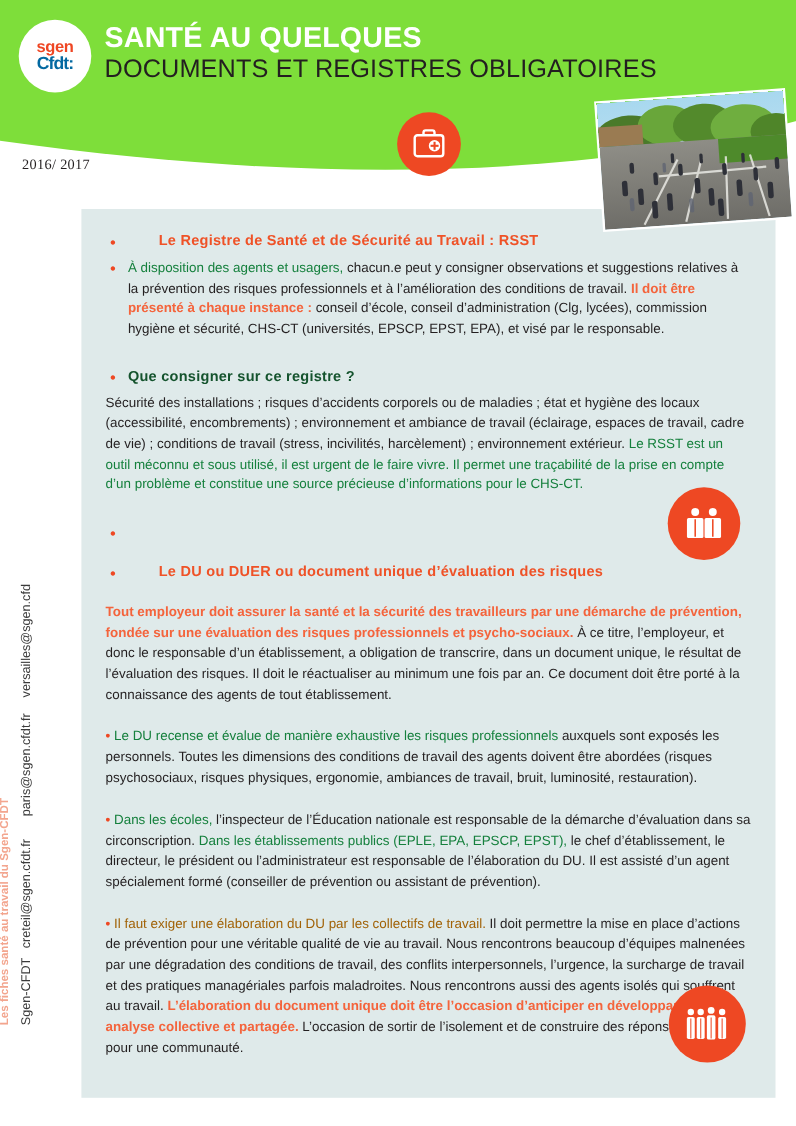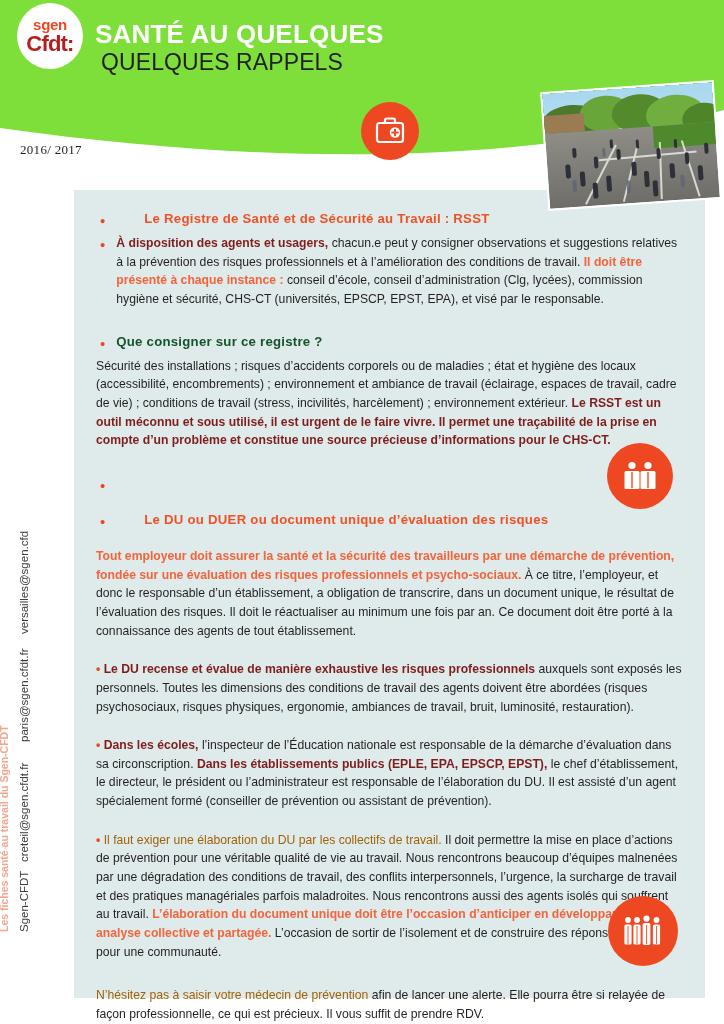--- a/index.html
+++ b/index.html
@@ -22,42 +22,42 @@
     left: 0; top: 0;
     width: 724px;
     height: 160px;
     overflow: hidden;
     z-index: 1;
   }
   .header-band svg { display: block; }
 
   .logo {
     position: absolute;
-    left: 17px; top: 3px;
+    left: 17px; top: 18px;
     width: 66px; height: 66px;
     border-radius: 50%;
     background: #ffffff;
     z-index: 6;
     display: flex;
     flex-direction: column;
     align-items: center;
     justify-content: center;
     line-height: 1;
   }
   .logo .l1 {
     color: #ef4623;
     font-weight: bold;
     font-size: 15px;
     letter-spacing: -0.3px;
     margin-bottom: 1px;
   }
   .logo .l2 {
-    color: #b91c1c;
+    color: #0369a1;
     font-weight: bold;
-    font-size: 22px;
+    font-size: 16px;
     letter-spacing: -0.8px;
   }
 
   .title-block {
     position: absolute;
     left: 95px; top: 20px;
     z-index: 6;
   }
   .title-main {
     color: #ffffff;
@@ -164,21 +164,21 @@
   .h-bullet .htxt.strong { color: #ef5227; margin-left: 28px; }
 
   .para {
     font-size: 12.2px;
     line-height: 1.53;
     color: #231f20;
     margin: 6px 0 6px 0;
     text-align: left;
   }
 
-  .fade  { color: #7f1d1d; font-weight: bold; margin-top: 30px; }
+  .fade  { color: #15803d; font-weight: normal; margin-top: 30px; }
   .ored  { color: #f4643c; font-weight: bold; }
   .ored-s{ color: #a16207; font-weight: normal; }
 
   .li-dot { color: #ee4823; font-weight: bold; }
 
   .spacer-sm { height: 8px; }
   .spacer-md { height: 13px; }
 </style>
 </head>
 <body>
@@ -189,21 +189,21 @@
   </svg>
 </div>
 
 <div class="logo">
   <span class="l1">sgen</span>
   <span class="l2">Cfdt:</span>
 </div>
 
 <div class="title-block">
   <div class="title-main">SANTÉ AU QUELQUES</div>
-  <div class="title-sub2">QUELQUES RAPPELS</div>
+  <div class="title-sub1">DOCUMENTS ET REGISTRES OBLIGATOIRES</div>
 </div>
 
 <div class="year">2016/ 2017</div>
 
 <div class="photo">
   <svg width="170" height="115" viewBox="0 0 170 115" xmlns="http://www.w3.org/2000/svg">
     <defs>
       <linearGradient id="sky" x1="0" y1="0" x2="0" y2="1">
         <stop offset="0%" stop-color="#a8d8ef"></stop>
           <stop offset="100%" stop-color="#cfe7f3"></stop>
@@ -370,18 +370,15 @@
     </div>
 
     <div class="spacer-sm"></div>
 
     <div class="para">
       <span class="li-dot">• </span><span class="ored-s">Il faut exiger une élaboration du DU par les collectifs de travail.</span><span> Il doit permettre la mise en place d’actions de prévention pour une véritable qualité de vie au travail. Nous rencontrons beaucoup d’équipes malne­nées par une dégradation des conditions de travail, des conflits interpersonnels, l’urgence, la surcharge de travail et des pratiques managériales parfois maladroites. Nous rencontrons aussi des agents isolés qui souffrent au travail. </span><span class="ored">L’élaboration du document unique doit être l’occasion d’anticiper en développant une analyse collective et partagée.</span><span> L’occasion de sortir de l’isolement et de construire des réponses adaptées pour une communauté.</span>
     </div>
 
     <div class="spacer-md"></div>
 
-    <div class="para">
-      <span class="ored-s">N’hésitez pas à saisir votre médecin de prévention</span><span> afin de lancer une alerte. Elle pourra être si relayée de façon professionnelle, ce qui est précieux. Il vous suffit de prendre RDV.</span>
-    </div>
 
   </div>
 </div>
 
 </body></html>

